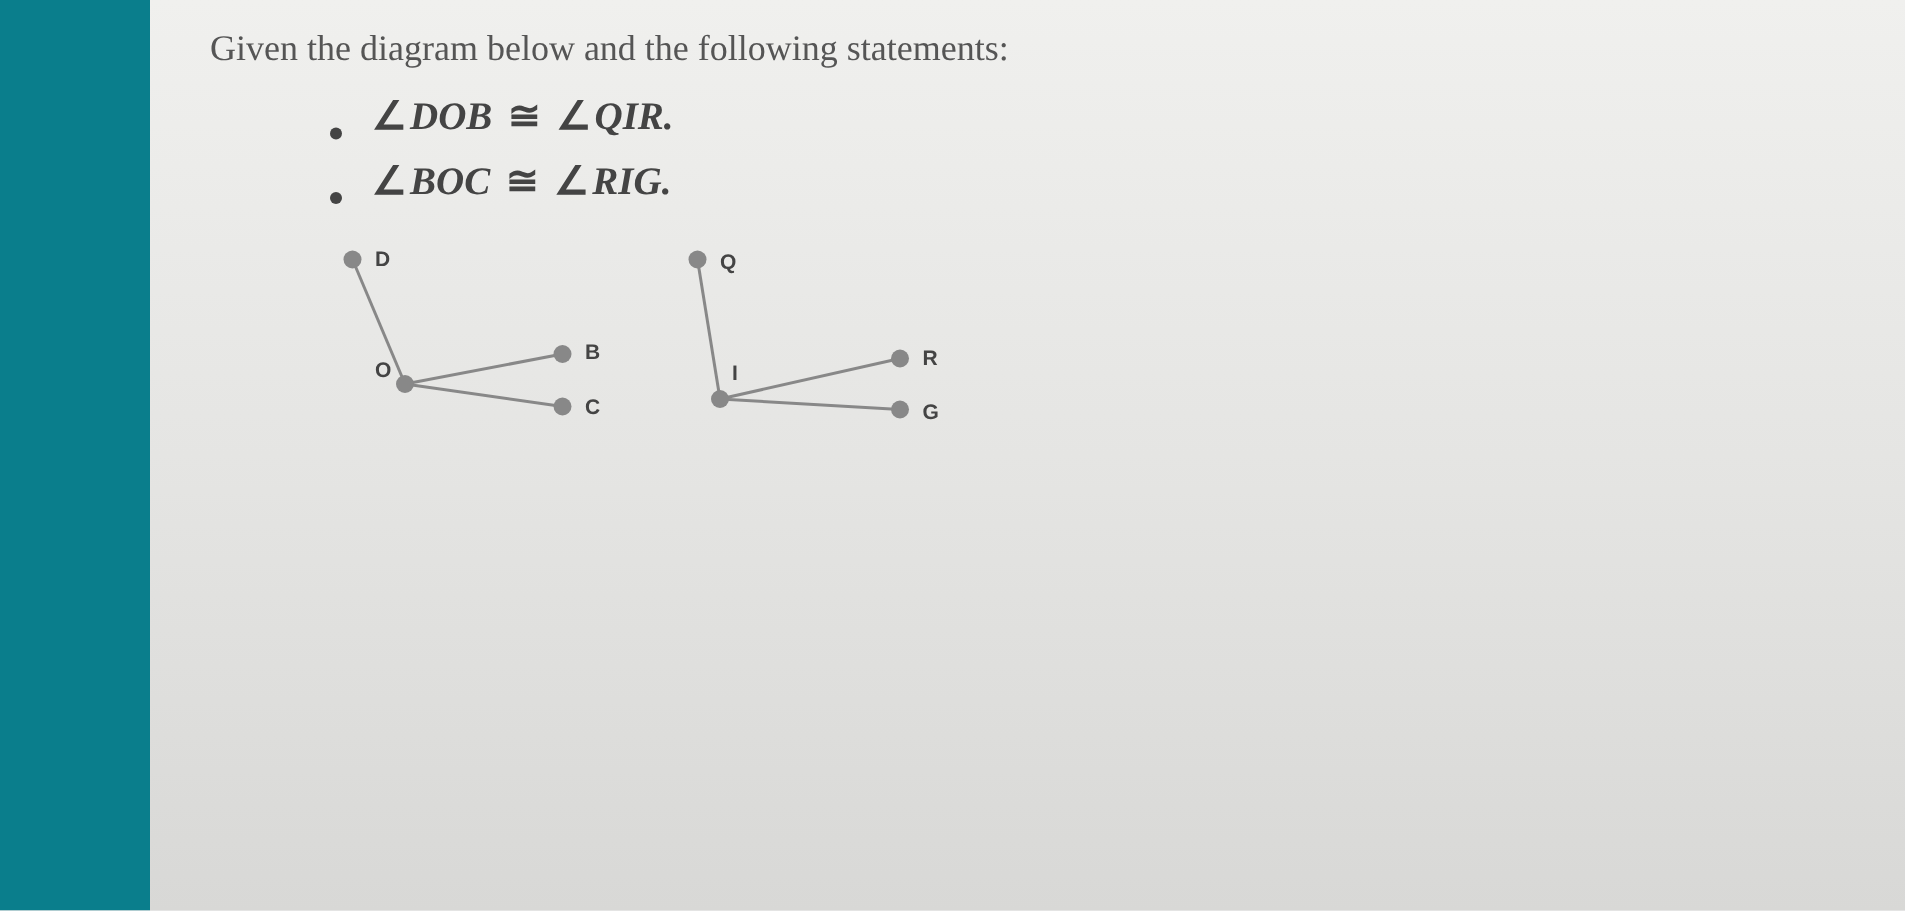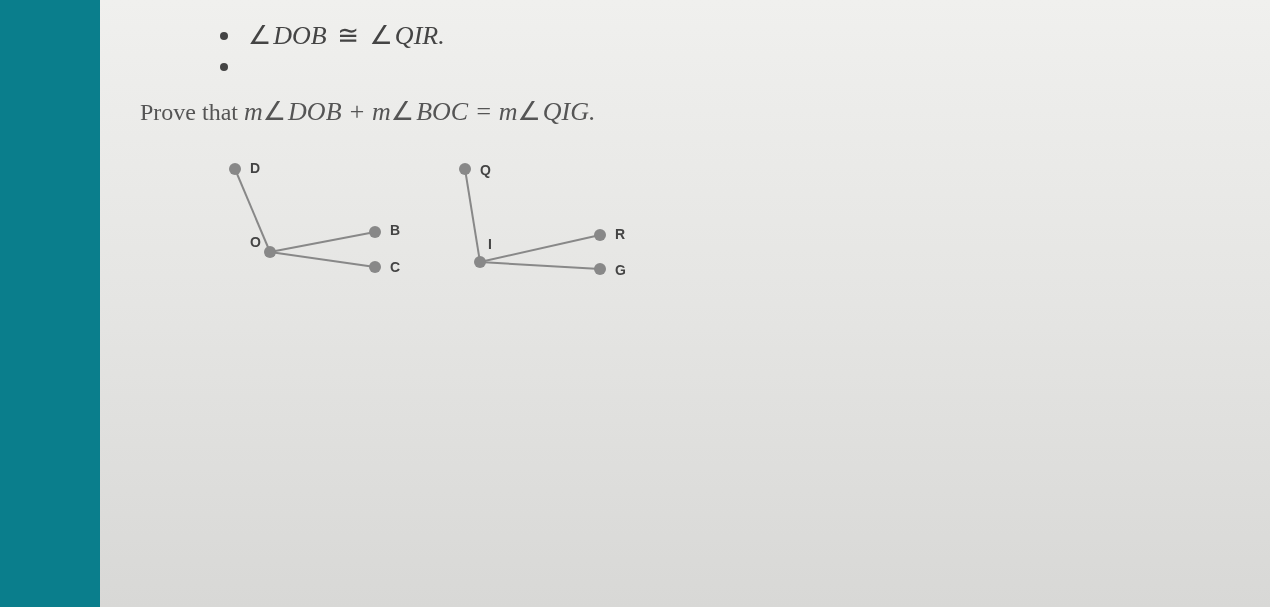--- a/index.html
+++ b/index.html
@@ -36,21 +36,22 @@
     .bullet-list {
       margin-left: 80px;
       margin-bottom: 25px;
     }
     .bullet-item {
       font-size: 26px;
       color: #444;
       margin-bottom: 12px;
       font-style: italic;
       display: flex;
-      align-items: center;
+      align-items: flex-end;
+      font-weight: bold;
     }
     .bullet-dot {
       width: 8px;
       height: 8px;
       background: #444;
       border-radius: 50%;
       margin-right: 20px;
       display: inline-block;
       flex-shrink: 0;
     }
@@ -99,45 +100,41 @@
       line-height: 1.5;
       padding-right: 20px;
     }
   </style>
 </head>
 <body>
 
 <div class="sidebar"></div>
 
 <div class="content">
+  <div class="intro">Given the diagram below and the following statements:</div>
 
   <div class="bullet-list">
     <div class="bullet-item">
       <span class="bullet-dot"></span>
       <span>
         <span class="angle">∠</span><span>DOB</span>
         <span class="congruent">≅</span>
         <span class="angle">∠</span><span>QIR</span>.
       </span>
     </div>
     <div class="bullet-item">
       <span class="bullet-dot"></span>
+      <span>
+        <span class="angle">∠</span><span>BOC</span>
+        <span class="congruent">≅</span>
+        <span class="angle">∠</span><span>RIG</span>.
+      </span>
     </div>
   </div>
 
-  <div class="prove">
-    <span>Prove that </span>
-    <span class="prove-math">
-      m<span class="angle">∠</span><span>DOB</span>
-      <span>+</span>
-      m<span class="angle">∠</span><span>BOC</span>
-      <span>=</span>
-      m<span class="angle">∠</span><span>QIG</span>.
-    </span>
-  </div>
 
   <div class="diagram-area">
     <svg class="diagram-svg" viewBox="0 0 500 130">
 
       <line class="line" x1="60" y1="95" x2="25" y2="12"></line>
       <line class="line" x1="60" y1="95" x2="165" y2="75"></line>
       <line class="line" x1="60" y1="95" x2="165" y2="110"></line>
       <circle class="dot" cx="25" cy="12" r="6"></circle>
       <circle class="dot" cx="60" cy="95" r="6"></circle>
       <circle class="dot" cx="165" cy="75" r="6"></circle>

